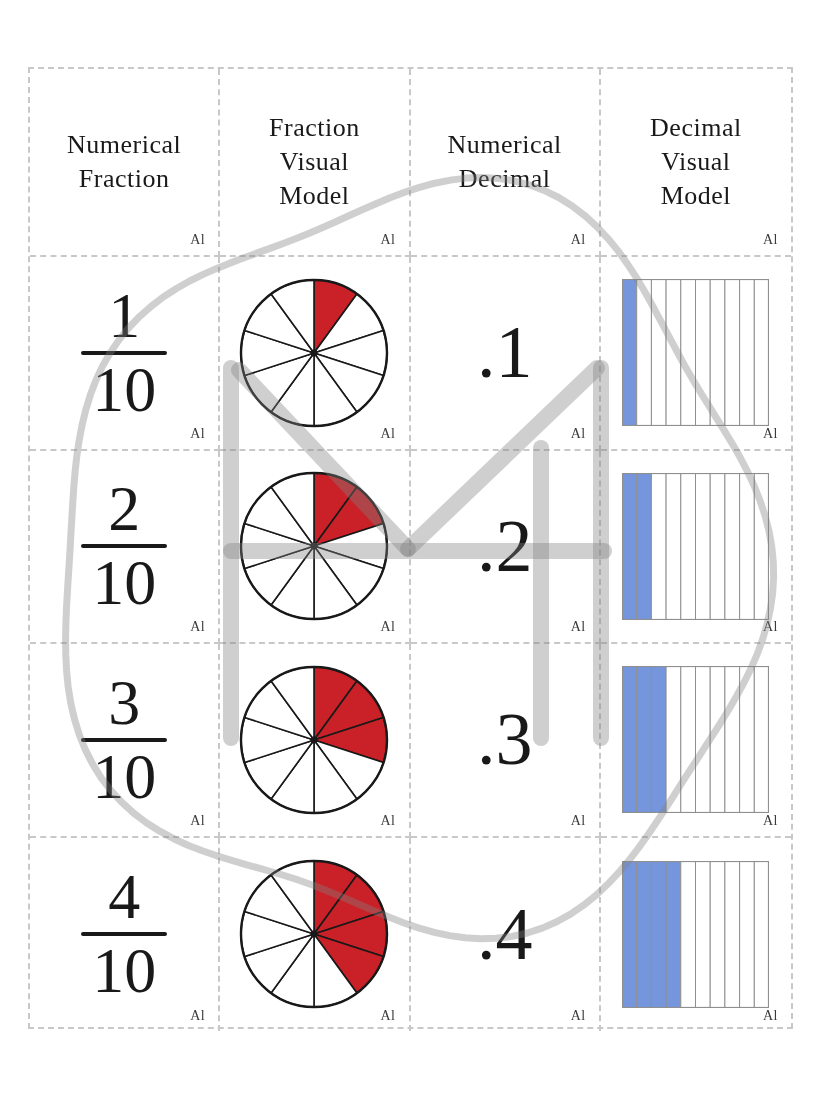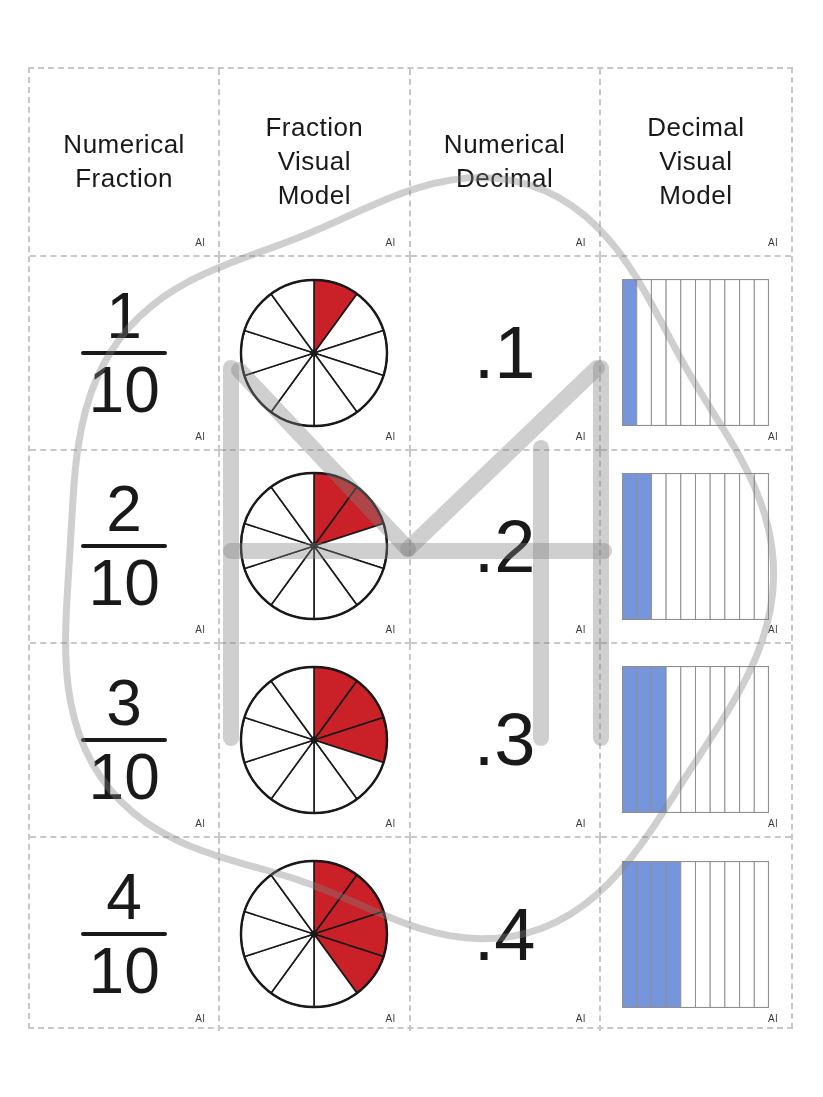--- a/index.html
+++ b/index.html
@@ -8,33 +8,34 @@
     font-family:"Liberation Sans","DejaVu Sans",sans-serif;
   }
   .sheet{position:absolute;left:0;top:0;width:823px;height:1097px;}
   .grid{
     position:absolute;left:28px;top:67px;width:765px;height:962px;
     display:grid;
     grid-template-columns:repeat(4,1fr);
     grid-template-rows:188px repeat(4,193.5px);
     border:2px dashed #c8c8c8;
     box-sizing:border-box;
+    font-family:Liberation Serif, serif;
   }
   .cell{
     position:relative;
     border-right:2px dashed #c8c8c8;
     border-bottom:2px dashed #c8c8c8;
     box-sizing:border-box;
     display:flex;align-items:center;justify-content:center;
   }
   .cell:nth-child(4n){border-right:none;}
   .cell:nth-child(n+17){border-bottom:none;}
   .al{
     position:absolute;right:13px;bottom:7px;
-    font-size:10px;color:#3a3a3a;letter-spacing:0.5px;
+    font-size:14px;color:#3a3a3a;letter-spacing:0.5px;
   }
   .header-text{
     white-space:pre-line;text-align:center;
     font-size:26px;line-height:1.3;color:#191919;letter-spacing:0.5px;
   }
   .frac{display:flex;flex-direction:column;align-items:center;}
   .frac-num,.frac-den{font-size:64px;line-height:1.0;color:#191919;}
   .frac-bar{width:86px;height:4px;background:#191919;margin:3px 0;border-radius:2px;}
   .dec{font-size:74px;color:#191919;}
   svg.pie,svg.strips{display:block;}

